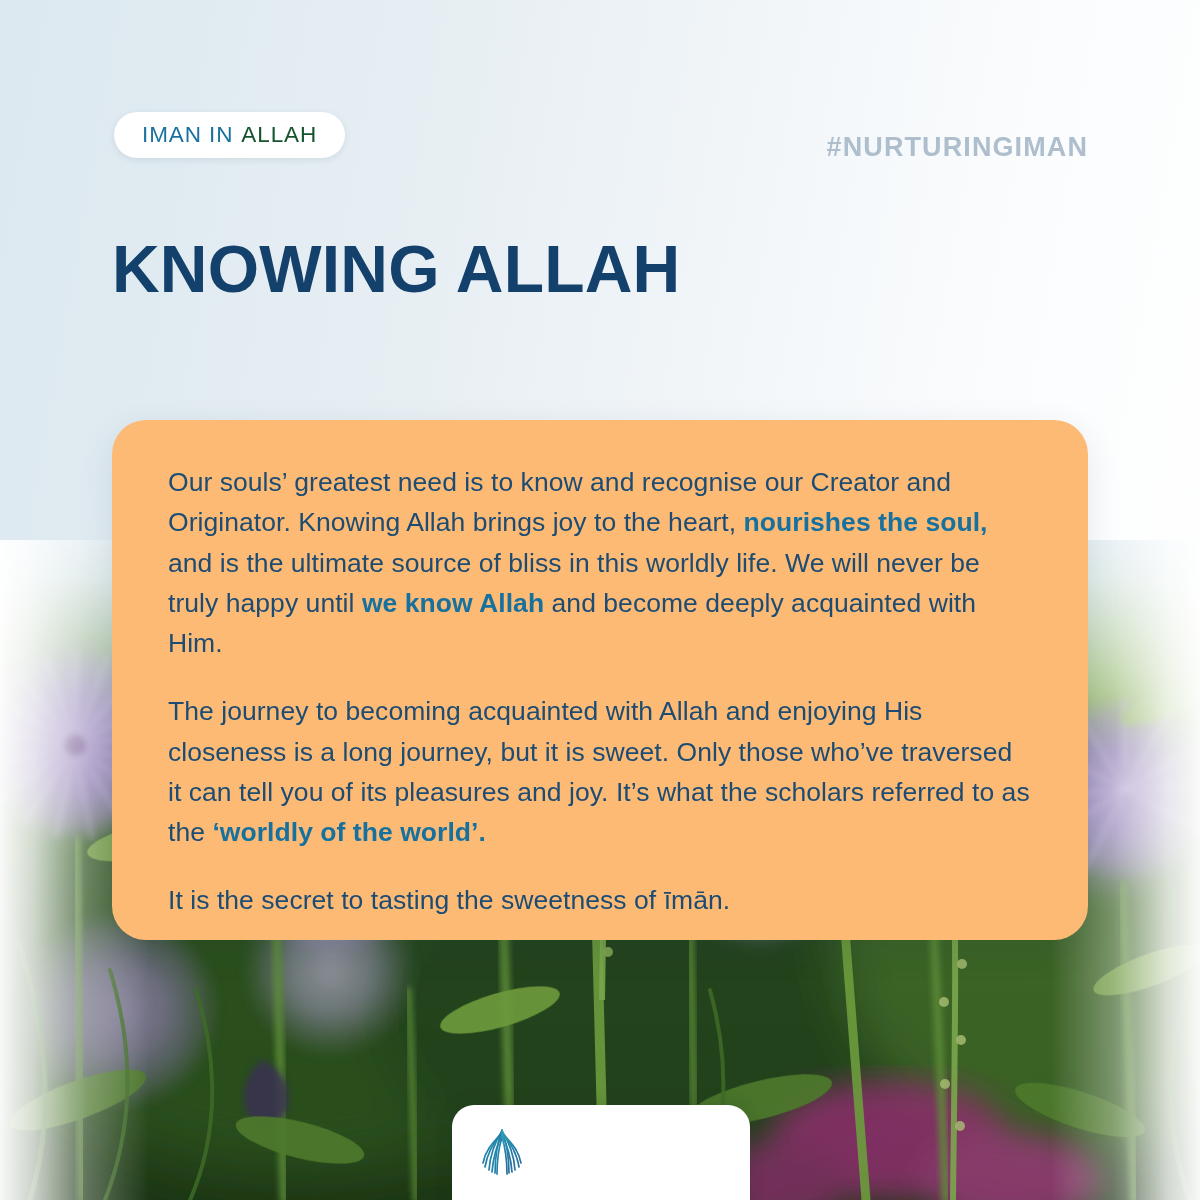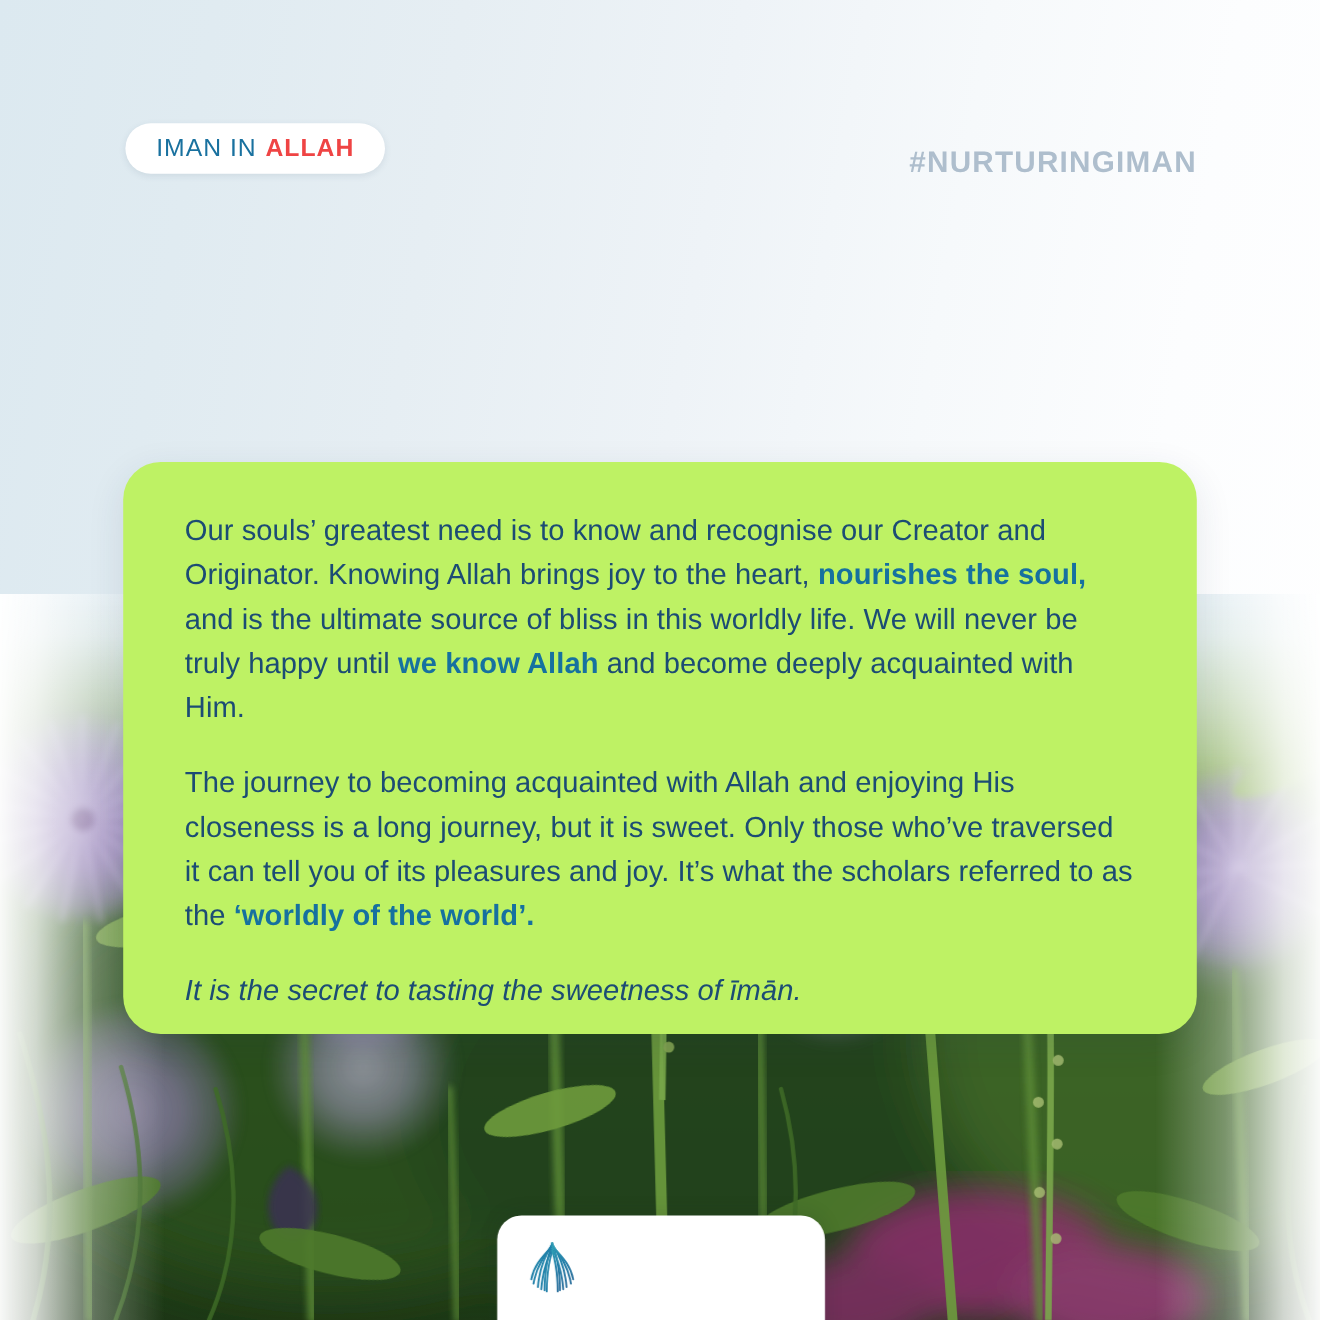--- a/index.html
+++ b/index.html
@@ -79,21 +79,21 @@
     align-items: center;
     background: #ffffff;
     border-radius: 23px;
     box-shadow: 0 2px 7px rgba(40,70,95,.10);
     letter-spacing: .9px;
     font-size: 22.5px;
     white-space: nowrap;
     text-align: center;
   }
   .badge .b-light { color: #19719f; font-weight: 500; }
-  .badge .b-bold  { color: #ef4444; font-weight: 700; margin-left: 8px; }
+  .badge .b-bold  { color: #14532d; font-weight: 400; margin-left: 8px; }
 
   
   .hashtag {
     position: absolute;
     right: 112px;
     top: 112px;
     font-size: 27px;
     font-weight: 700;
     letter-spacing: 1.1px;
     color: #aebecd;
@@ -115,34 +115,34 @@
   }
   .title .tline { display: block; }
 
   
   .card {
     position: absolute;
     left: 112px;
     top: 420px;
     width: 976px;
     height: 520px;
-    background: #bef264;
+    background: #fdba74;
     border-radius: 34px;
     box-shadow: 0 10px 34px rgba(32,58,82,.11);
     box-sizing: border-box;
     padding: 42px 56px 0 56px;
   }
   .para {
     color: #1c4c74;
     font-size: 26.5px;
     line-height: 1.52;
     margin: 0 0 28px 0;
     letter-spacing: .05px;
   }
-  .para:last-child { margin-bottom: 4px; font-style: italic; }
+  .para:last-child { margin-bottom: 4px; }
   .accent { color: #16719f; font-weight: 700; }
 
   
   .logo-plate {
     position: absolute;
     left: 452px;
     top: 1105px;
     width: 298px;
     height: 120px;
     background: #ffffff;
@@ -453,20 +453,21 @@
   <div class="photo-edge-r"></div>
 
   <div class="badge">
     <span class="b-light">IMAN IN</span>
     <span class="b-bold">ALLAH</span>
   </div>
 
   <div class="hashtag">#NURTURINGIMAN</div>
 
   <h1 class="title">
+    <span class="tline">KNOWING ALLAH</span>
   </h1>
 
   <div class="card">
 
     <p class="para">
       <span>Our souls’ greatest need is to know and recognise our Creator and Originator. Knowing Allah brings joy to the heart, </span><span class="accent">nourishes the soul,</span><span> and is the ultimate source of bliss in this worldly life. We will never be truly happy until </span><span class="accent">we know Allah</span><span> and become deeply acquainted with Him.</span>
     </p>
 
     <p class="para">
       <span>The journey to becoming acquainted with Allah and enjoying His closeness is a long journey, but it is sweet. Only those who’ve traversed it can tell you of its pleasures and joy. It’s what the scholars referred to as the </span><span class="accent">‘worldly of the world’.</span>

